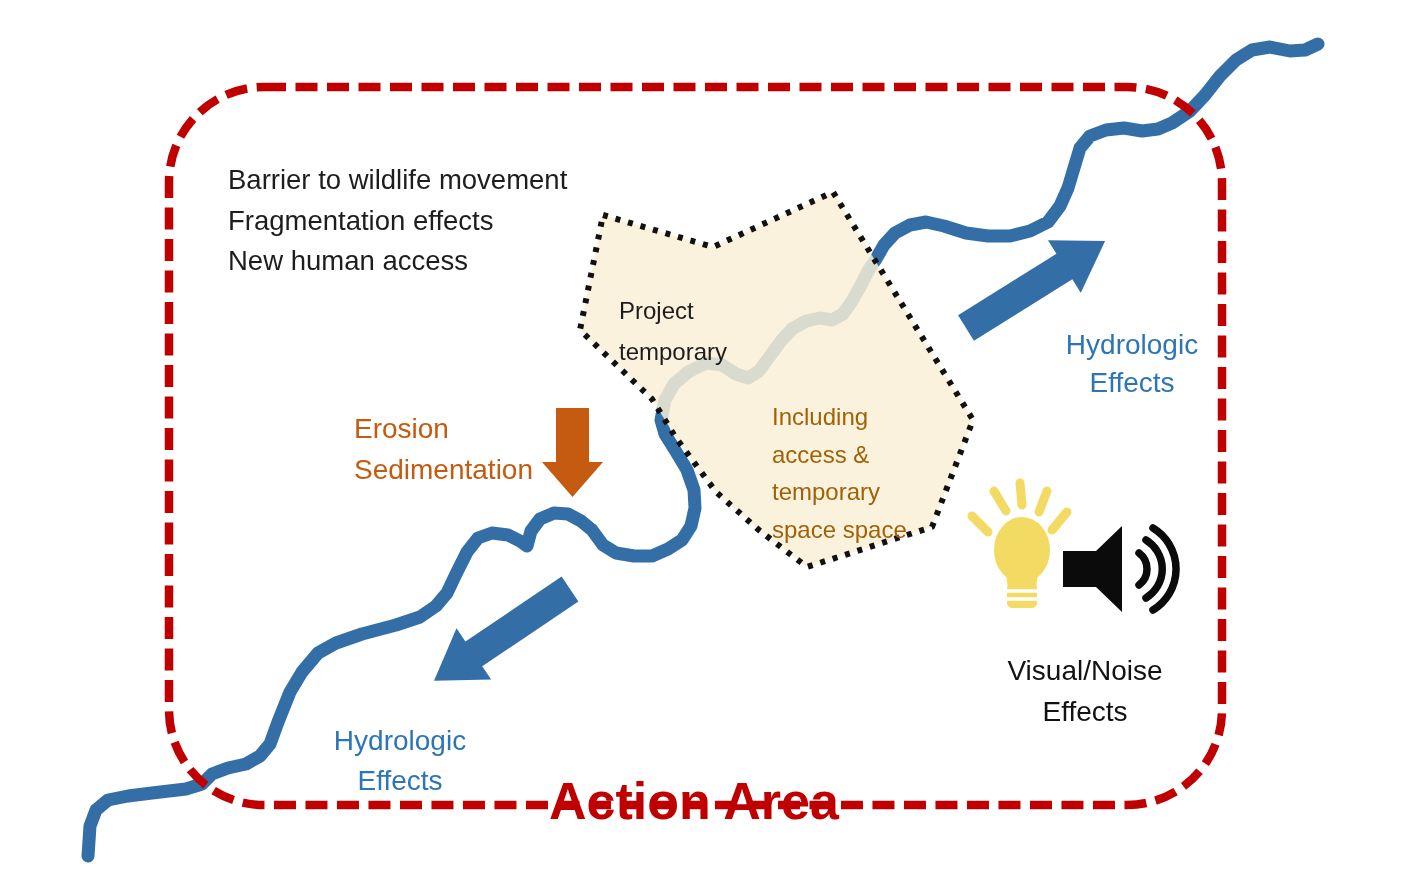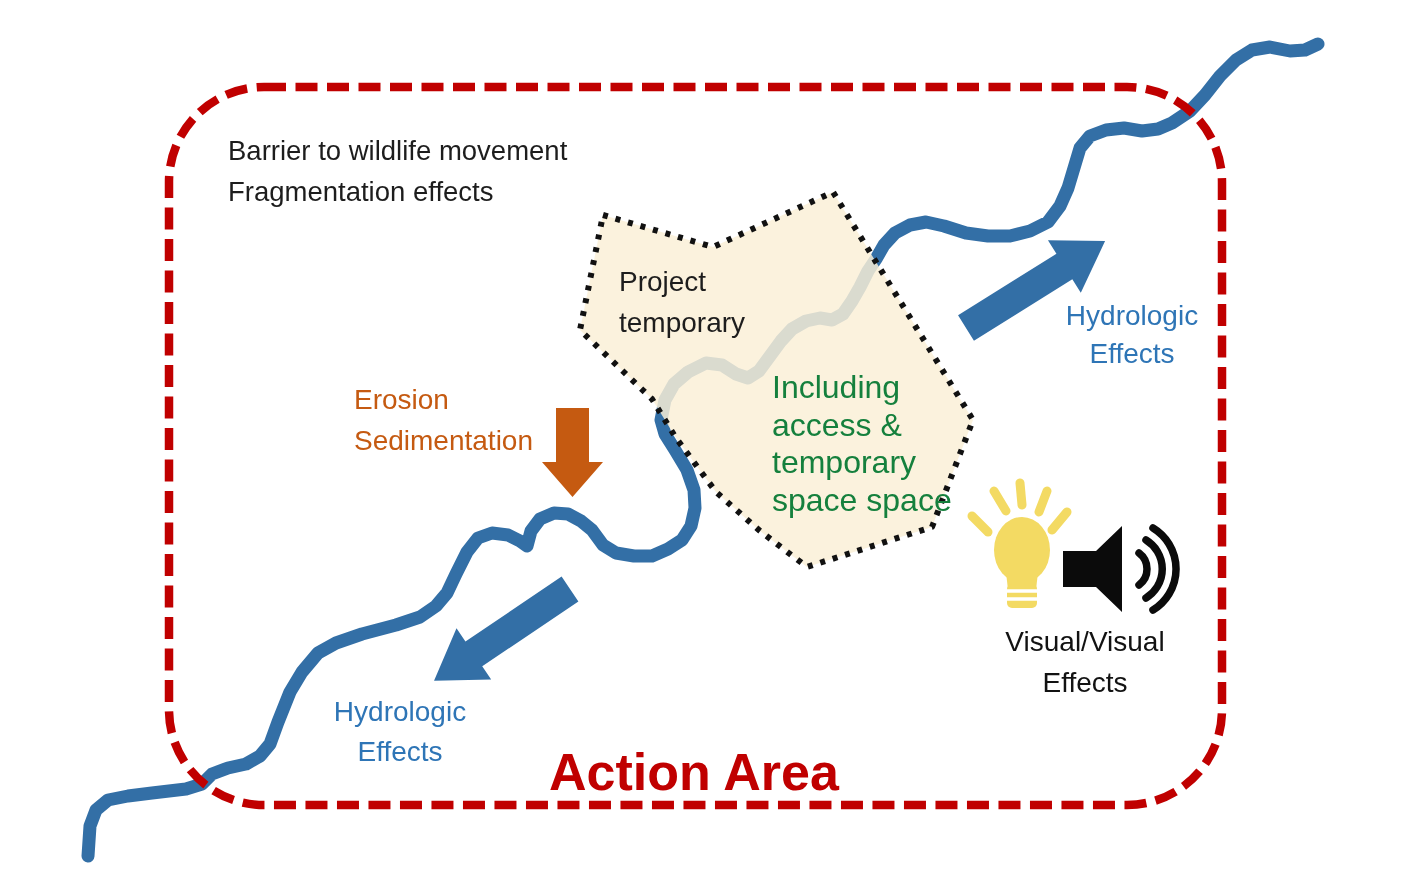--- a/index.html
+++ b/index.html
@@ -4,37 +4,37 @@
 <style>
   html,body{margin:0;padding:0;background:#ffffff;}
   .stage{
     position:relative;
     width:1418px;height:891px;
     background:#ffffff;
     font-family:"Liberation Sans", sans-serif;
     overflow:hidden;
   }
   .stage svg{position:absolute;left:0;top:0;}
-  .label{position:absolute;white-space:nowrap;}
+  .label{position:absolute;white-space:nowrap;margin-top:29px;}
   .lbl-line{display:block;}
   .wildlife{
     left:228px;top:131px;
     font-size:27.5px;line-height:40.5px;color:#1d1d1d;
   }
   .erosion{
     left:354px;top:379px;
     font-size:28px;line-height:41px;color:#C55A11;
   }
   .fp-title{
     left:619px;top:261px;
-    font-size:28px;line-height:41px;color:#1d1d1d;
+    font-size:24px;line-height:41px;color:#1d1d1d;
   }
   .fp-note{
     left:772px;top:369px;
-    font-size:32px;line-height:37.5px;color:#15803d;
+    font-size:24px;line-height:37.5px;color:#a16207;
   }
   .hydro-upper{
     left:1020px;top:297px;width:224px;text-align:center;
     font-size:28px;line-height:38px;color:#2E75B6;
   }
   .hydro-lower{
     left:288px;top:692px;width:224px;text-align:center;
     font-size:28px;line-height:40px;color:#2E75B6;
   }
   .visual-noise{
@@ -96,20 +96,21 @@
         <path d="M1139,553 A20,20 0 0 1 1139,585"></path>
         <path d="M1146,540 A34,34 0 0 1 1146,598"></path>
         <path d="M1153,528 A48,48 0 0 1 1153,610"></path>
       </g>
     </g>
   </svg>
 
   <div class="label wildlife">
     <span class="lbl-line">Barrier to wildlife movement</span>
     <span class="lbl-line">Fragmentation effects</span>
+    <span class="lbl-line">New human access</span>
   </div>
 
   <div class="label erosion">
     <span class="lbl-line">Erosion</span>
     <span class="lbl-line">Sedimentation</span>
   </div>
 
   <div class="label fp-title">
     <span class="lbl-line">Project</span>
     <span class="lbl-line">temporary</span>
@@ -126,21 +127,21 @@
     <span class="lbl-line">Hydrologic</span>
     <span class="lbl-line">Effects</span>
   </div>
 
   <div class="label hydro-lower">
     <span class="lbl-line">Hydrologic</span>
     <span class="lbl-line">Effects</span>
   </div>
 
   <div class="label visual-noise">
-    <span class="lbl-line">Visual/Visual</span>
+    <span class="lbl-line">Visual/Noise</span>
     <span class="lbl-line">Effects</span>
   </div>
 
   <div class="label action-area">
     <span>Action Area</span>
   </div>
 
 </div>
 
 </body></html>

